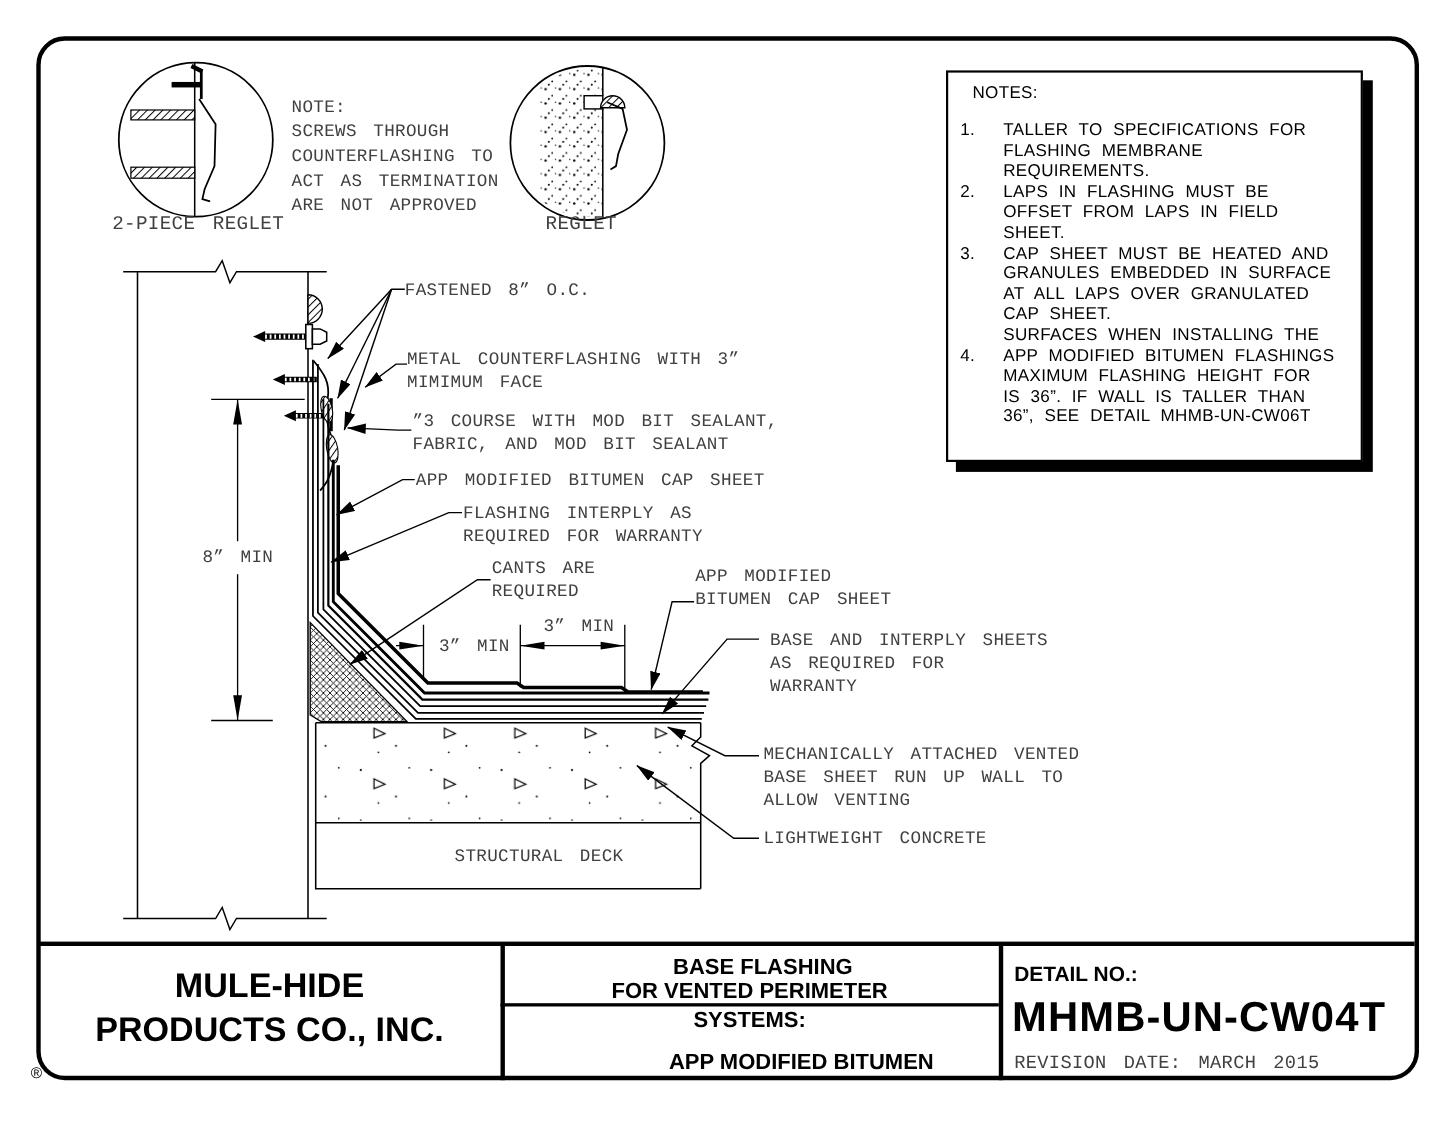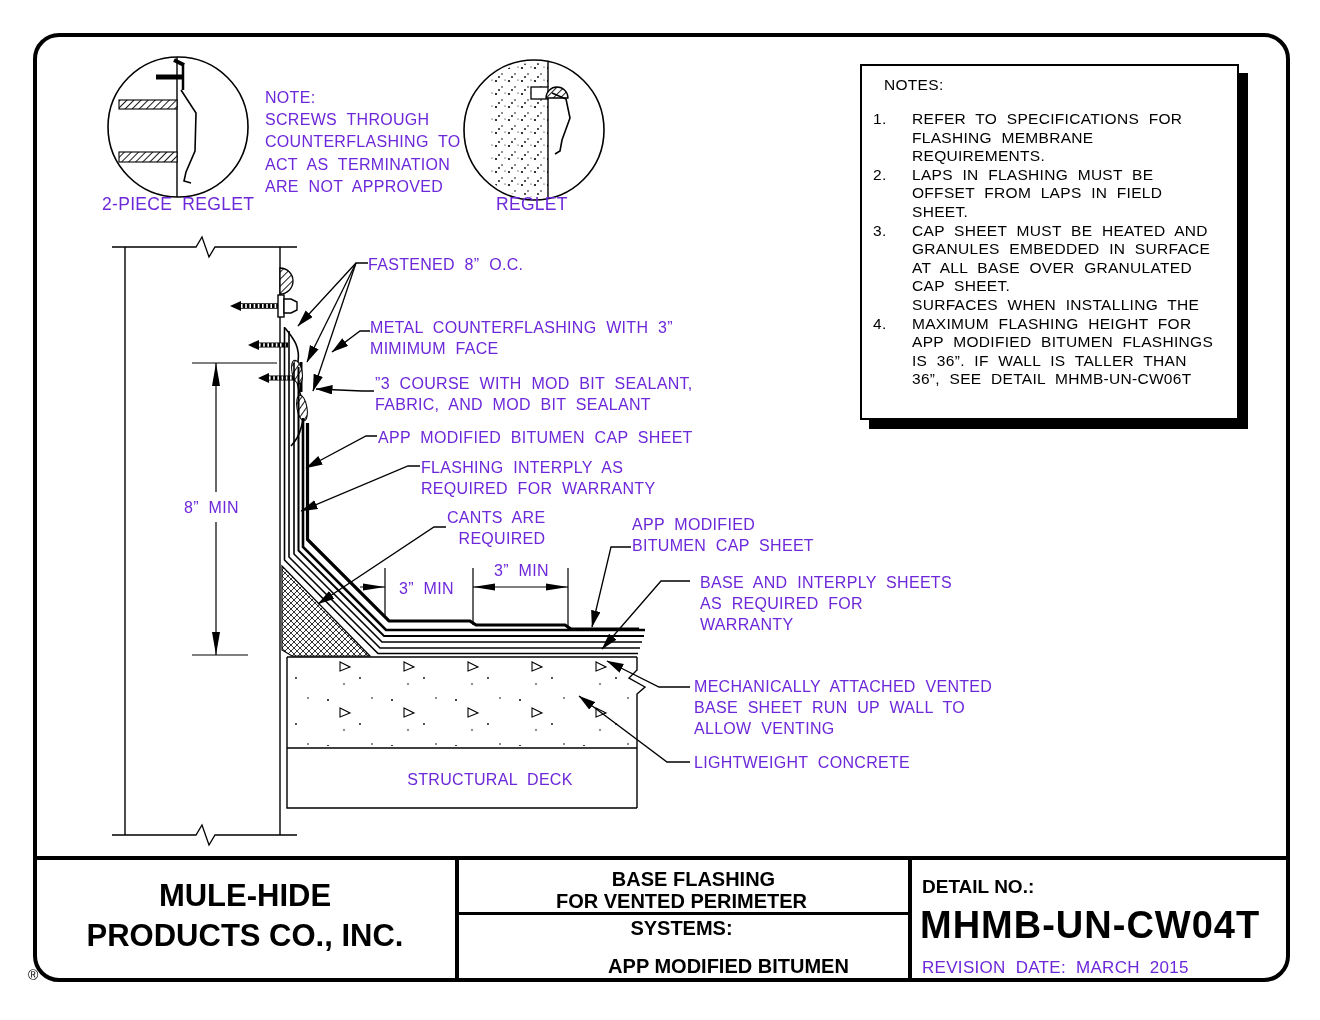--- a/index.html
+++ b/index.html
@@ -1,17 +1,17 @@
 <!DOCTYPE html>
 <html><head>
 <meta charset="utf-8">
 <style>
   html,body{margin:0;padding:0;background:#fff;width:1320px;height:1020px;overflow:hidden;}
   .abs{position:absolute;}
-  .cad{font-family:Liberation Sans, sans-serif;font-size:16px;color:#6d28d9;
+  .cad{font-family:Liberation Mono, monospace;font-size:16px;color:#404040;
        white-space:nowrap;letter-spacing:0.3px;word-spacing:5px;line-height:21px;}
   .cad-sm{font-family:"Liberation Sans","DejaVu Sans",sans-serif;font-size:15.5px;color:#000000;
        letter-spacing:0.3px;word-spacing:5px;}
   .blk{font-family:"Liberation Sans","DejaVu Sans",sans-serif;font-weight:bold;color:#000;white-space:nowrap;text-align:right;}
   #outer-border{left:33px;top:33px;width:1249px;height:941px;border:4.5px solid #000;border-radius:26px;}
   #notes-box{left:860px;top:64px;width:375px;height:352px;background:#fff;border:2.5px solid #000;
              box-shadow:9px 9px 0 0 #000;}
   #notes-title{position:absolute;left:22px;top:10px;}
   #notes-list{position:absolute;left:11px;top:44px;width:350px;}
   .note-item{position:relative;padding-left:39px;}
@@ -180,21 +180,21 @@
 </div>
 <div class="abs cad" style="left:375px;top:373px;">
   <div>”3 COURSE WITH MOD BIT SEALANT,</div>
   <div>FABRIC, AND MOD BIT SEALANT</div>
 </div>
 <div class="abs cad" style="left:378px;top:427px;">APP MODIFIED BITUMEN CAP SHEET</div>
 <div class="abs cad" style="left:421px;top:457px;">
   <div>FLASHING INTERPLY AS</div>
   <div>REQUIRED FOR WARRANTY</div>
 </div>
-<div class="abs cad" style="left:447px;top:507px;text-align:right;">
+<div class="abs cad" style="left:447px;top:507px;">
   <div>CANTS ARE</div>
   <div>REQUIRED</div>
 </div>
 <div class="abs cad" style="left:632px;top:514px;">
   <div>APP MODIFIED</div>
   <div>BITUMEN CAP SHEET</div>
 </div>
 <div class="abs cad" style="left:700px;top:572px;">
   <div>BASE AND INTERPLY SHEETS</div>
   <div>AS REQUIRED FOR</div>
@@ -210,42 +210,42 @@
 
 <div class="abs cad" style="left:184px;top:497px;">8” MIN</div>
 <div class="abs cad" style="left:399px;top:578px;">3” MIN</div>
 <div class="abs cad" style="left:494px;top:560px;">3” MIN</div>
 
 <div class="abs" id="notes-box">
   <div id="notes-title" class="cad-sm">NOTES:</div>
   <div id="notes-list" class="cad-sm">
     <div class="note-item">
       <span class="num">1.</span>
-      <div class="note-line">REFER TO SPECIFICATIONS FOR</div>
+      <div class="note-line">TALLER TO SPECIFICATIONS FOR</div>
       <div class="note-line">FLASHING MEMBRANE</div>
       <div class="note-line">REQUIREMENTS.</div>
     </div>
     <div class="note-item">
       <span class="num">2.</span>
       <div class="note-line">LAPS IN FLASHING MUST BE</div>
       <div class="note-line">OFFSET FROM LAPS IN FIELD</div>
       <div class="note-line">SHEET.</div>
     </div>
     <div class="note-item">
       <span class="num">3.</span>
       <div class="note-line">CAP SHEET MUST BE HEATED AND</div>
       <div class="note-line">GRANULES EMBEDDED IN SURFACE</div>
-      <div class="note-line">AT ALL BASE OVER GRANULATED</div>
+      <div class="note-line">AT ALL LAPS OVER GRANULATED</div>
       <div class="note-line">CAP SHEET.</div>
       <div class="note-line">SURFACES WHEN INSTALLING THE</div>
     </div>
     <div class="note-item">
       <span class="num">4.</span>
+      <div class="note-line">APP MODIFIED BITUMEN FLASHINGS</div>
       <div class="note-line">MAXIMUM FLASHING HEIGHT FOR</div>
-      <div class="note-line">APP MODIFIED BITUMEN FLASHINGS</div>
       <div class="note-line">IS 36”.  IF WALL IS TALLER THAN</div>
       <div class="note-line">36”, SEE DETAIL MHMB-UN-CW06T</div>
     </div>
   </div>
 </div>
 
 <div class="abs" id="title-block">
   <div class="tb-vline" style="left:420px;"></div>
   <div class="tb-vline" style="left:873px;"></div>
   <div class="tb-hline" style="left:420px;top:52px;width:453px;"></div>

